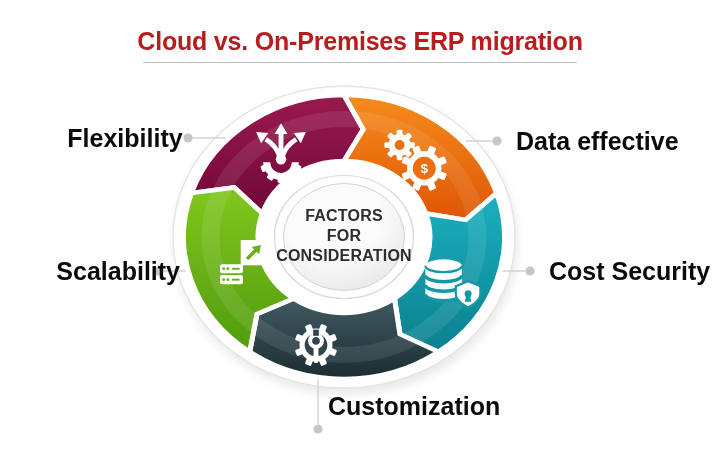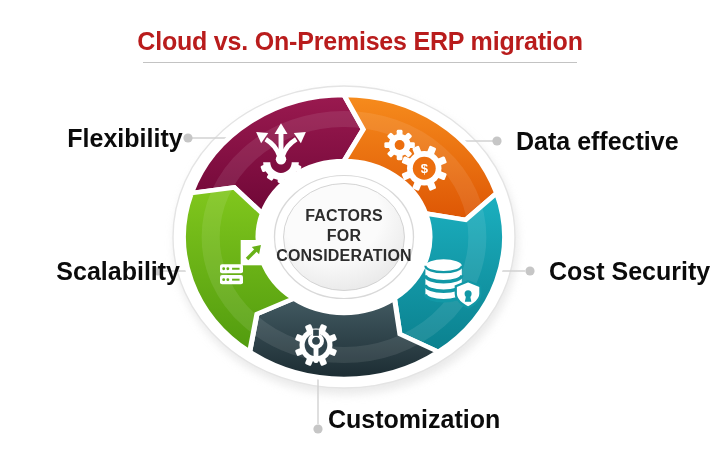--- a/index.html
+++ b/index.html
@@ -20,21 +20,21 @@
     display:flex;align-items:center;justify-content:center;text-align:center;
     font-size:16px;font-weight:bold;color:#2d2d2d;line-height:1.25;
     letter-spacing:0.2px;white-space:pre-line;
   }
   .factor-label{
     position:absolute;font-size:25px;font-weight:bold;color:#0b0b0b;line-height:28px;white-space:nowrap;
   }
   #label-flexibility{left:50px;top:124px;width:150px;text-align:center;}
   #label-cost-effective{left:516px;top:127px;}
   #label-data-security{left:549px;top:257px;}
-  #label-customization{left:328px;top:405px;text-align:right;}
+  #label-customization{left:328px;top:392px;text-align:right;}
   #label-scalability{left:20px;top:257px;width:128px;text-align:right;margin-left:32px;}
 </style>
 </head>
 <body>
 
 <div class="stage">
 
   <svg class="wheel-svg" id="wheel-svg" viewBox="0 0 720 471">
       <defs>
         <radialGradient id="cg" cx="0.4" cy="0.3" r="0.9">

